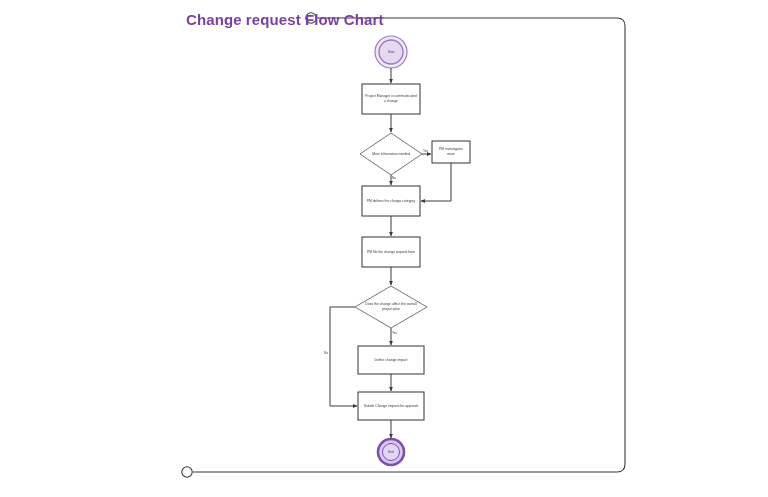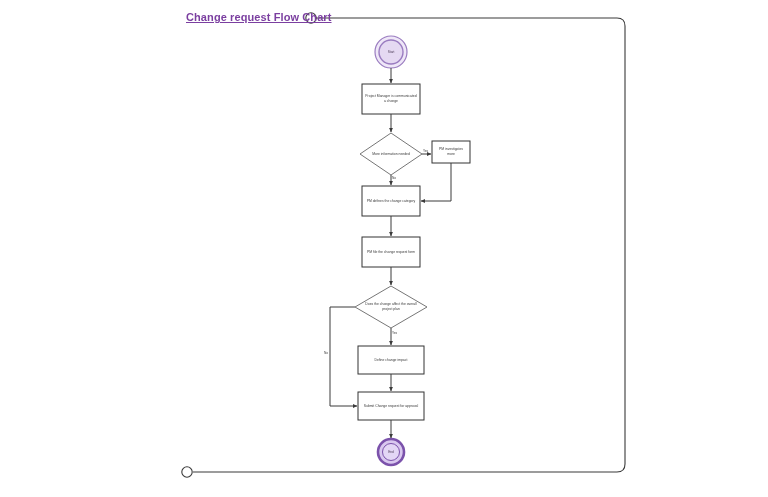--- a/index.html
+++ b/index.html
@@ -25,26 +25,25 @@
     position: absolute;
     left: 0;
     top: 0;
     width: 768px;
     height: 497px;
   }
   .chart-title {
     position: absolute;
     left: 186px;
     top: 11px;
-    font-size: 11px;
+    font-size: 15px;
     font-weight: bold;
     color: #7b3fa0;
     white-space: nowrap;
     letter-spacing: 0.1px;
-    text-decoration: underline;
   }
   .node-label {
     position: absolute;
     text-align: center;
     font-size: 3.4px;
     line-height: 1.45;
     color: #3a3a3a;
     pointer-events: none;
     display: flex;
     align-items: center;

